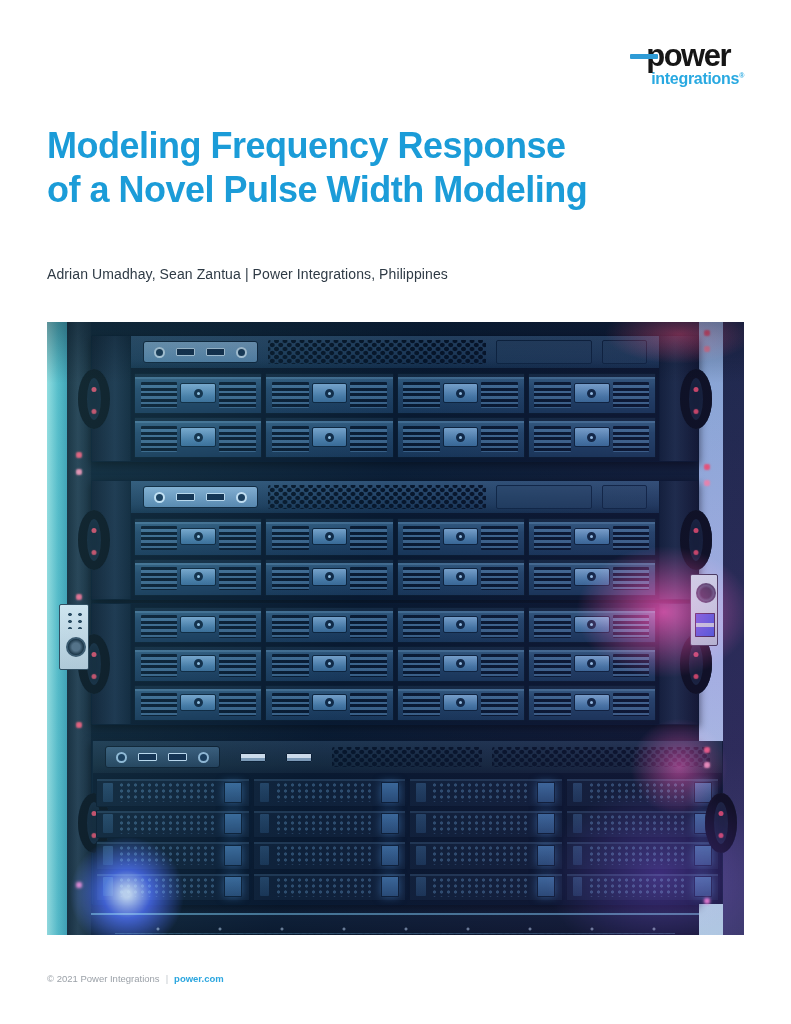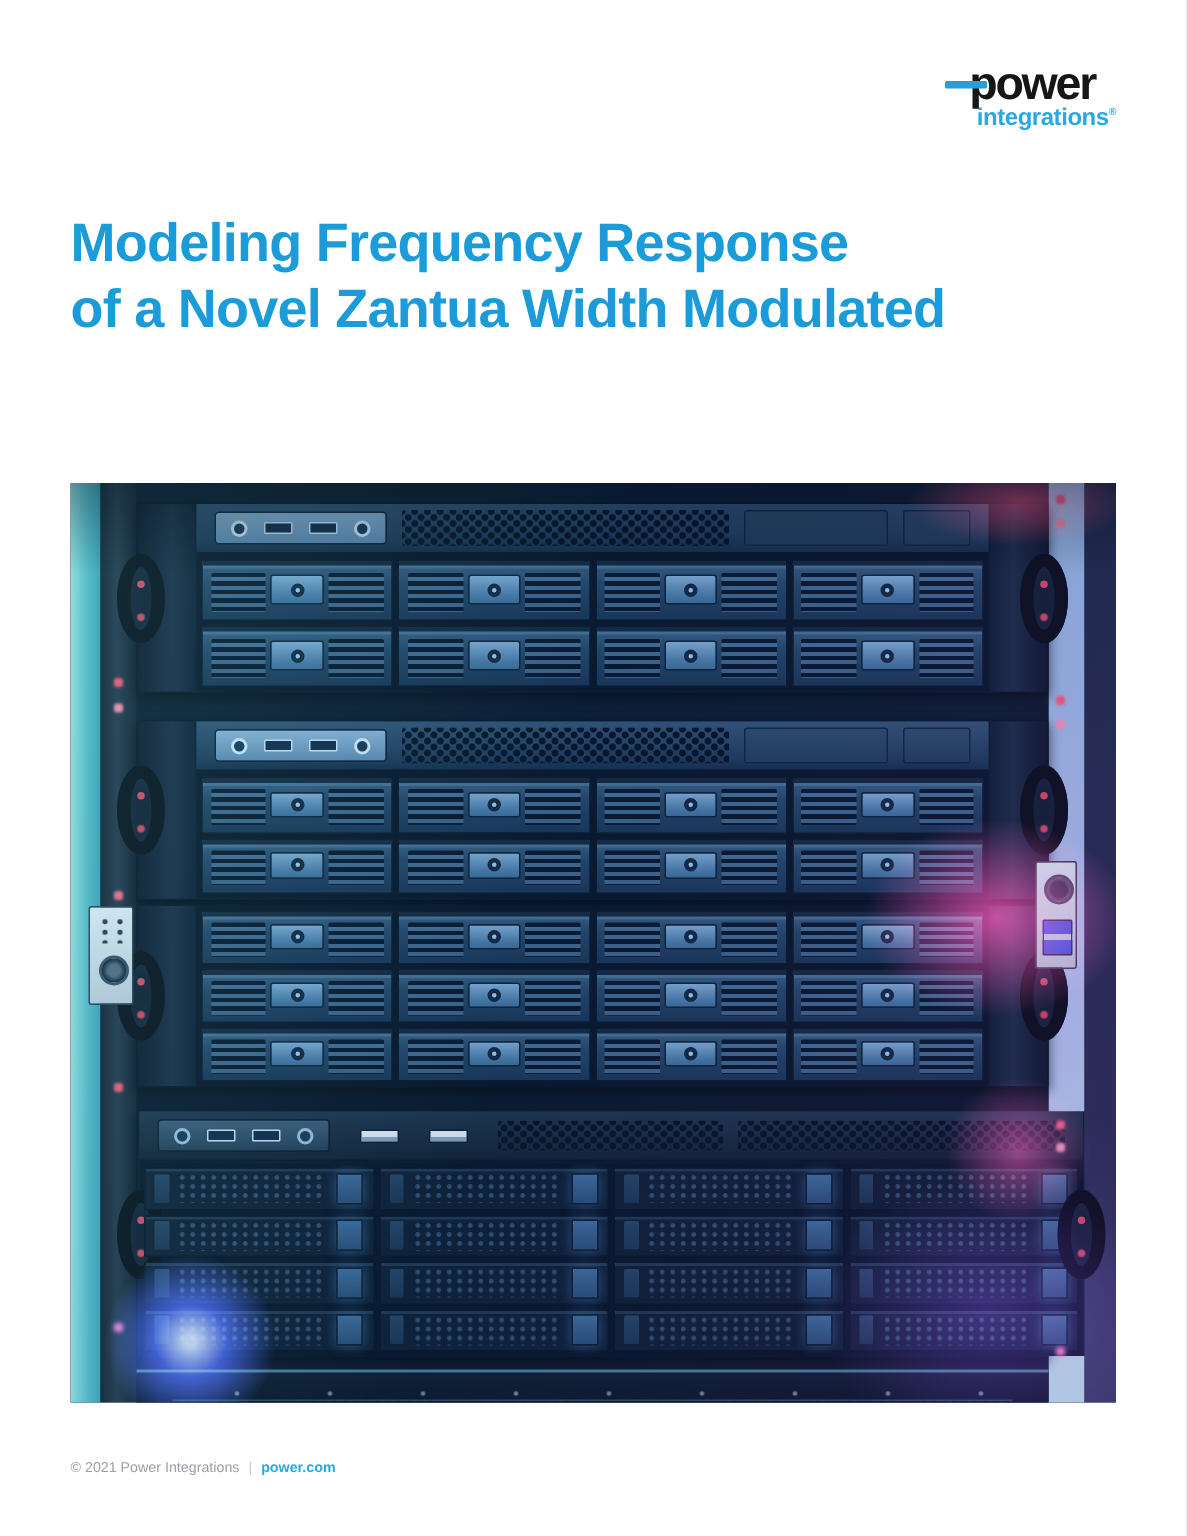--- a/index.html
+++ b/index.html
@@ -12,21 +12,21 @@
   .category svg { display:block; }
   .category-label { font-size:11px; font-weight:700; letter-spacing:1.3px; color:#3E4E5C; }
 
   .logo { position:absolute; right:47px; top:40px; width:150px; text-align:right; }
   .logo-word { position:relative; display:inline-block; font-size:31px; font-weight:700; letter-spacing:-1.5px; color:#161616; line-height:1; padding-right:14px; }
   .logo-dash { position:absolute; left:-16px; top:14px; width:28px; height:5px; background:#2E9BD6; border-radius:1px; }
   .logo-sub { font-size:16px; font-weight:700; letter-spacing:-0.3px; color:#29A9E1; line-height:1; margin-top:0px; }
   .logo-reg { font-size:7px; vertical-align:super; }
 
   
-  .title { position:absolute; left:47px; top:140px; width:680px; color:#1B9CD8; font-size:36px; font-weight:700; line-height:44px; letter-spacing:-0.5px; }
+  .title { position:absolute; left:47px; top:124px; width:680px; color:#1B9CD8; font-size:36px; font-weight:700; line-height:44px; letter-spacing:-0.5px; }
   .authors { position:absolute; left:47px; top:266px; font-size:14px; color:#2E3A45; letter-spacing:0.1px; }
 
   
   .hero { position:absolute; left:47px; top:322px; width:697px; height:613px; background:#0a1626; overflow:hidden; }
   .band { position:absolute; top:0; bottom:0; }
   .band-teal { left:0; width:20px; background:linear-gradient(90deg,#9fe2e0,#57bcc6 55%,#3f9fb0); }
   .band-ldark { left:20px; width:24px; background:linear-gradient(90deg,#101a26,#223140 45%,#121e2c); }
   .band-rlight { right:21px; width:24px; background:linear-gradient(180deg,#8fb4d8,#b3c0ea 55%,#bde0e8); }
   .band-rdark { right:0; width:21px; background:linear-gradient(180deg,#18243c,#26284a 70%,#383a62); }
 
@@ -122,23 +122,24 @@
 <div class="page">
 
 
   <div class="logo">
     <span class="logo-word"><span class="logo-dash"></span><span>power</span></span>
     <div class="logo-sub"><span>integrations</span><span class="logo-reg">®</span></div>
   </div>
 
   <h1 class="title">
     <span style="display:block">Modeling Frequency Response</span>
-    <span style="display:block">of a Novel Zantua Width Modulated</span>
+    <span style="display:block">of a Novel Pulse Width Modeling</span>
   </h1>
 
+  <div class="authors">Adrian Umadhay, Sean Zantua  |  Power Integrations, Philippines</div>
 
   <div class="hero" role="img" aria-label="Front view of a server rack with four stacked storage servers glowing in blue, red and pink light">
     <div class="band band-teal"></div>
     <div class="band band-ldark"></div>
     <div class="band band-rlight"></div>
     <div class="band band-rdark"></div>
     <div class="rack">
         <div class="rack-gap" style="height: 13px;"></div>
         <div class="unit" style="height: 127px;">
           <div class="ear ear-left">

